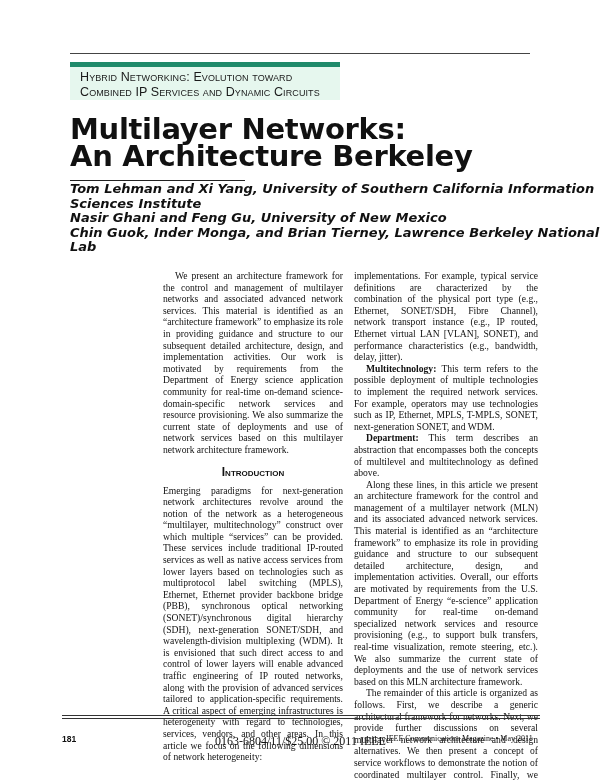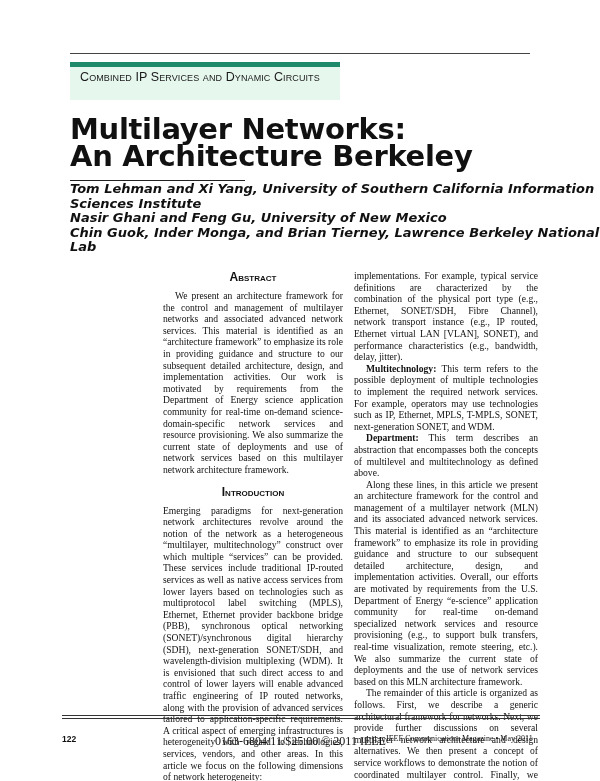--- a/index.html
+++ b/index.html
@@ -26,50 +26,50 @@
   .journal { position: absolute; left: 386px; top: 734px; font-size: 8px; }
 </style>
 </head>
 <body>
 
 <div class="top-rule"></div>
 
 <div class="series-box">
   <div class="series-bar"></div>
   <div class="series-title">
+    <div>Hybrid Networking: Evolution toward</div>
     <div>Combined IP Services and Dynamic Circuits</div>
   </div>
 </div>
 
 <div class="main-title">
   <div>Multilayer Networks:</div>
   <div>An Architecture Berkeley</div>
 </div>
 
 <div class="title-rule"></div>
 
 <div class="authors">
   <div>Tom Lehman and Xi Yang, University of Southern California Information Sciences Institute</div>
   <div>Nasir Ghani and Feng Gu, University of New Mexico</div>
   <div>Chin Guok, Inder Monga, and Brian Tierney, Lawrence Berkeley National Lab</div>
 </div>
 
 <div class="col col-left">
-  <div class="heading">Abstract</div>
   <p class="indent">We present an architecture framework for the control and management of multilayer networks and associated advanced network services. This material is identified as an “architecture framework” to emphasize its role in providing guidance and structure to our subsequent detailed architecture, design, and implementation activities. Our work is motivated by requirements from the Department of Energy science application community for real-time on-demand science-domain-specific network services and resource provisioning. We also summarize the current state of deployments and use of network services based on this multilayer network architecture framework.</p>
   <div class="heading intro">Introduction</div>
   <p>Emerging paradigms for next-generation network architectures revolve around the notion of the network as a heterogeneous “multilayer, multitechnology” construct over which multiple “services” can be provided. These services include traditional IP-routed services as well as native access services from lower layers based on technologies such as multiprotocol label switching (MPLS), Ethernet, Ethernet provider backbone bridge (PBB), synchronous optical networking (SONET)/synchronous digital hierarchy (SDH), next-generation SONET/SDH, and wavelength-division multiplexing (WDM). It is envisioned that such direct access to and control of lower layers will enable advanced traffic engineering of IP routed networks, along with the provision of advanced services tailored to application-specific requirements. A critical aspect of emerging infrastructures is heterogeneity with regard to technologies, services, vendors, and other areas. In this article we focus on the following dimensions of network heterogeneity:</p>
 
 </div>
 
 <div class="col col-right">
   <p>implementations. For example, typical service definitions are characterized by the combination of the physical port type (e.g., Ethernet, SONET/SDH, Fibre Channel), network transport instance (e.g., IP routed, Ethernet virtual LAN [VLAN], SONET), and performance characteristics (e.g., bandwidth, delay, jitter).</p>
   <p class="indent"><span class="term">Multitechnology:</span><span> This term refers to the possible deployment of multiple technologies to implement the required network services. For example, operators may use technologies such as IP, Ethernet, MPLS, T-MPLS, SONET, next-generation SONET, and WDM.</span></p>
   <p class="indent"><span class="term">Department:</span><span> This term describes an abstraction that encompasses both the concepts of multilevel and multitechnology as defined above.</span></p>
   <p class="indent">Along these lines, in this article we present an architecture framework for the control and management of a multilayer network (MLN) and its associated advanced network services. This material is identified as an “architecture framework” to emphasize its role in providing guidance and structure to our subsequent detailed architecture, design, and implementation activities. Overall, our efforts are motivated by requirements from the U.S. Department of Energy “e-science” application community for real-time on-demand specialized network services and resource provisioning (e.g., to support bulk transfers, real-time visualization, remote steering, etc.). We also summarize the current state of deployments and the use of network services based on this MLN architecture framework.</p>
   <p class="indent">The remainder of this article is organized as follows. First, we describe a generic architectural framework for networks. Next, we provide further discussions on several multilayer network architecture and design alternatives. We then present a concept of service workflows to demonstrate the notion of coordinated multilayer control. Finally, we present the status of current work and future plans.</p>
 </div>
 
 <div class="footer-rule1"></div>
 <div class="footer-rule2"></div>
-<div class="page-num">122</div>
+<div class="page-num">181</div>
 <div class="issn">0163-6804/11/$25.00 © 2011 IEEE</div>
 <div class="journal">IEEE Communications Magazine • May 2011</div>
 
 </body></html>

